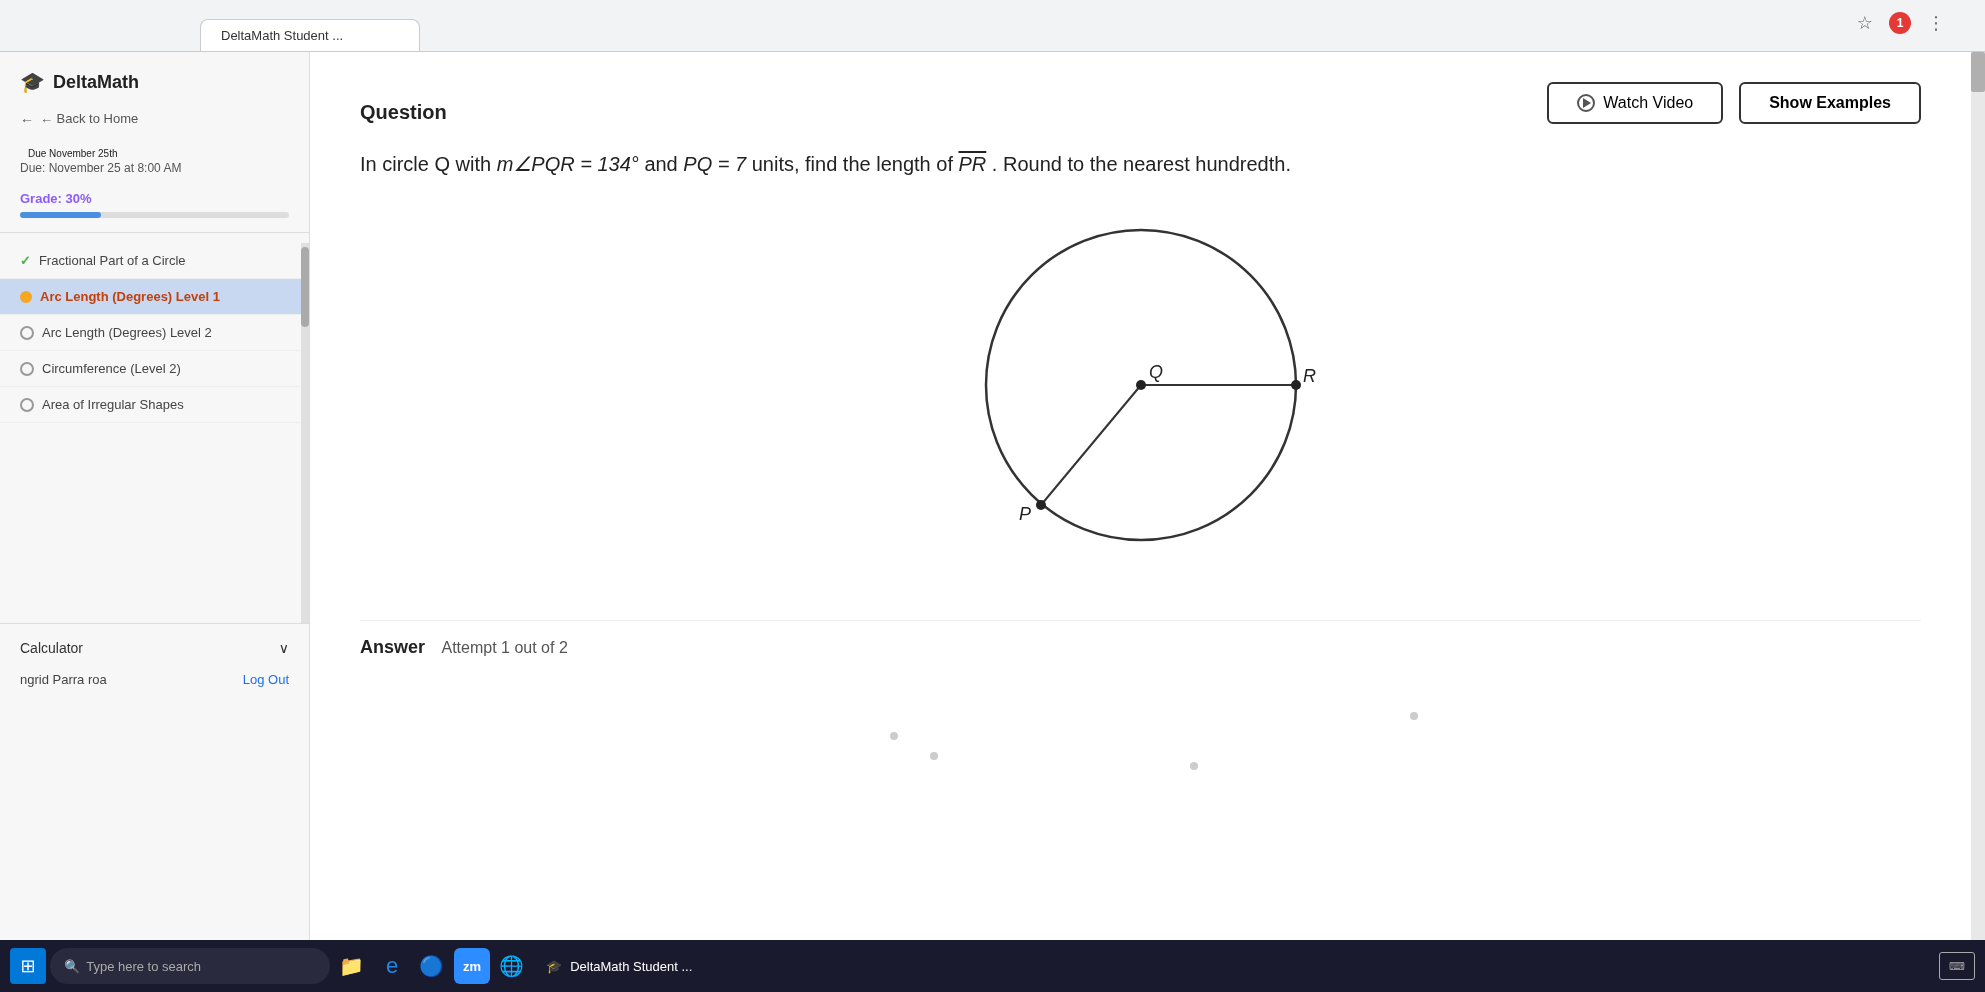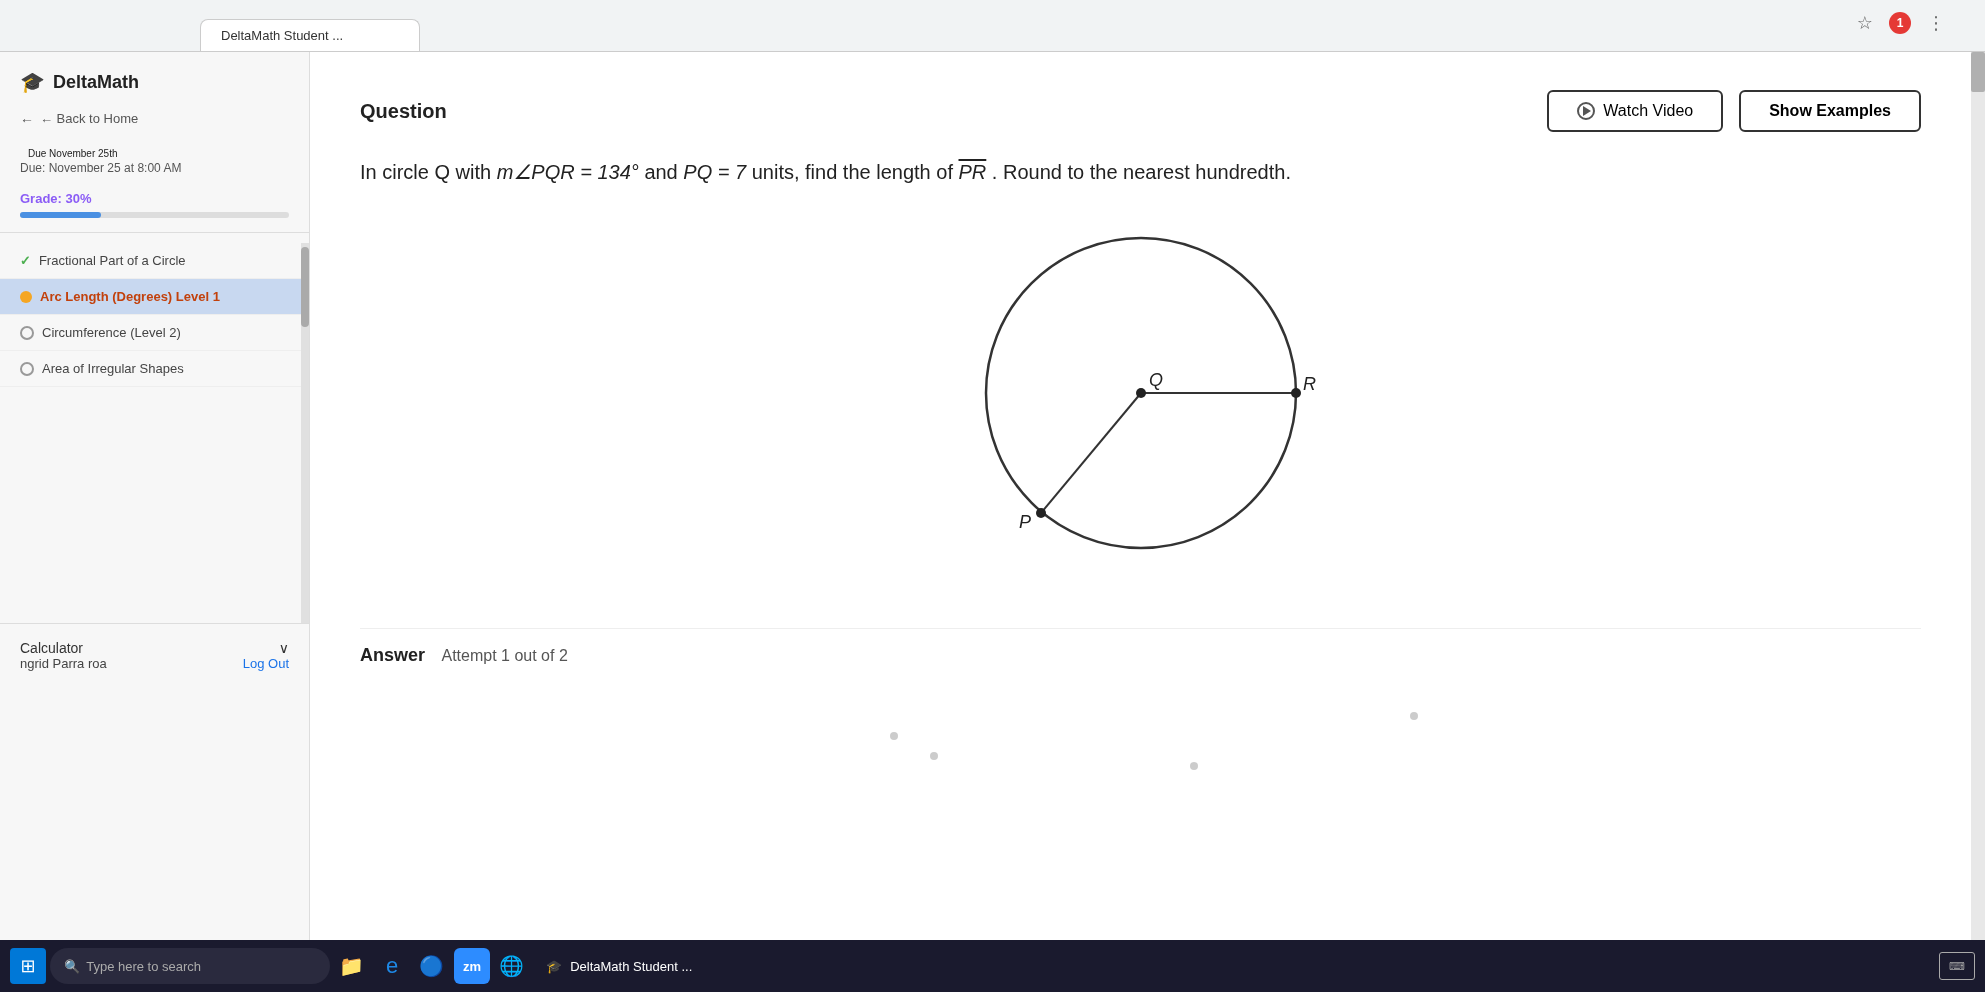--- a/index.html
+++ b/index.html
@@ -170,20 +170,21 @@
     }
     .calculator-link {
       font-size: 14px;
       color: #333;
       cursor: pointer;
       display: flex;
       align-items: center;
       justify-content: space-between;
     }
     .user-section {
+      margin-top: 16px;
       display: flex;
       justify-content: space-between;
       align-items: flex-end;
     }
     .user-name {
       font-size: 13px;
       color: #444;
     }
     .logout-link {
       font-size: 13px;
@@ -196,23 +197,22 @@
     .content-area {
       flex: 1;
       background: white;
       padding: 30px 50px 20px;
       overflow-y: auto;
       position: relative;
     }
     .question-header {
       display: flex;
       justify-content: space-between;
-      align-items: center;
+      align-items: flex-end;
       margin-bottom: 24px;
-      margin-top: 8px;
     }
     .question-label {
       font-size: 20px;
       font-weight: bold;
       color: #222;
     }
     .header-buttons {
       display: flex;
       gap: 16px;
       align-items: center;
@@ -438,20 +438,24 @@
         <div class="nav-item completed">
           <span style="color:#4caf50;font-weight:bold;">✓</span>
           <span>Fractional Part of a Circle</span>
         </div>
 
         <div class="nav-item active">
           <span style="width:12px;height:12px;border-radius:50%;background:#f5a623;display:inline-block;flex-shrink:0;"></span>
           <span>Arc Length (Degrees) Level 1</span>
         </div>
 
+        <div class="nav-item">
+          <span class="circle-icon"></span>
+          <span>Arc Length (Degrees) Level 2</span>
+        </div>
 
         <div class="nav-item">
           <span class="circle-icon"></span>
           <span>Circumference (Level 2)</span>
         </div>
 
         <div class="nav-item">
           <span class="circle-icon"></span>
           <span>Area of Irregular Shapes</span>
         </div>

